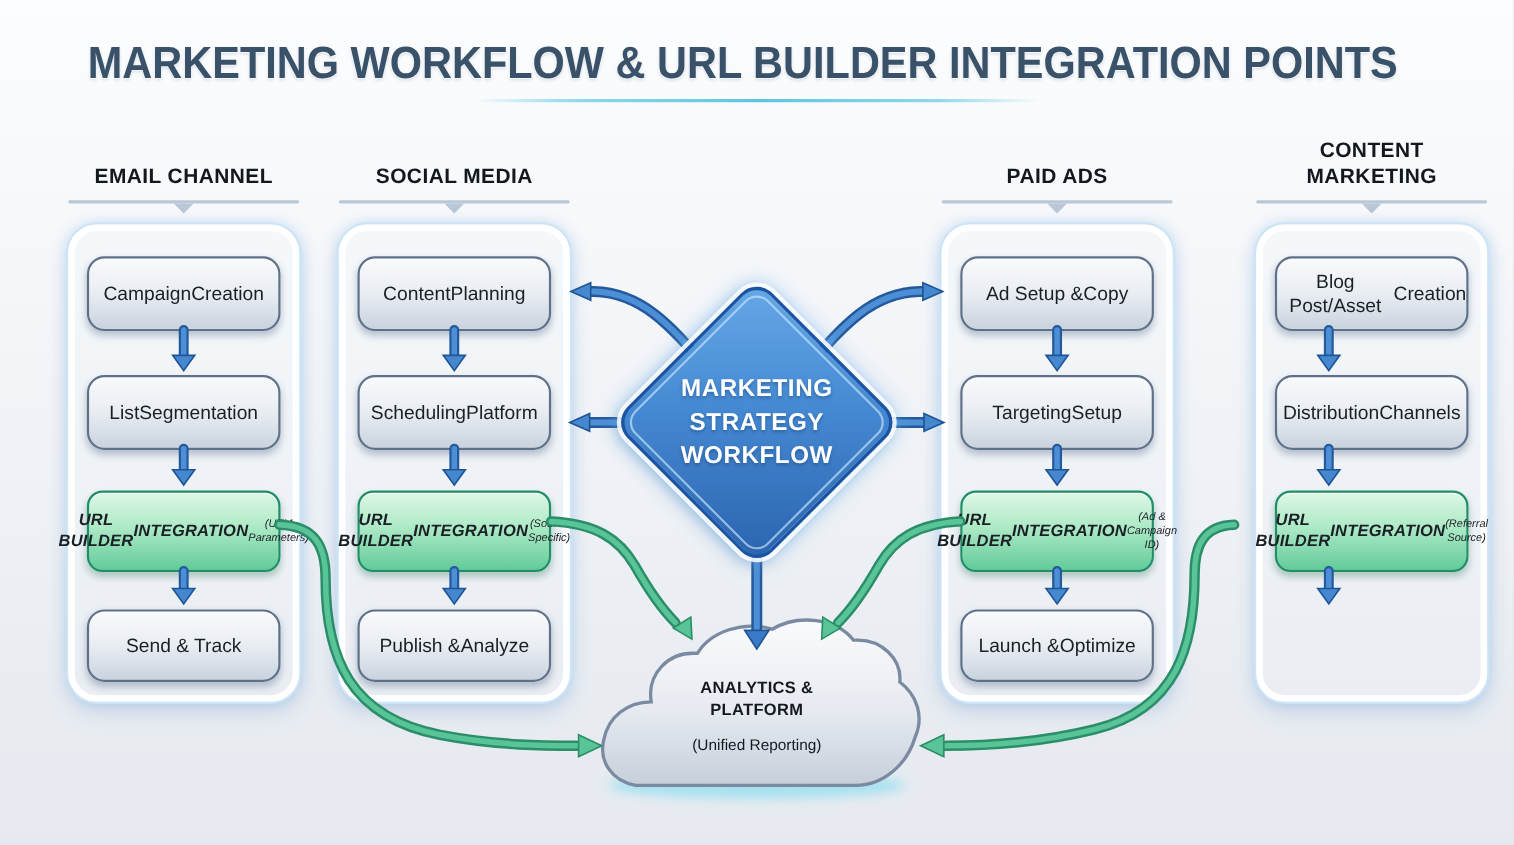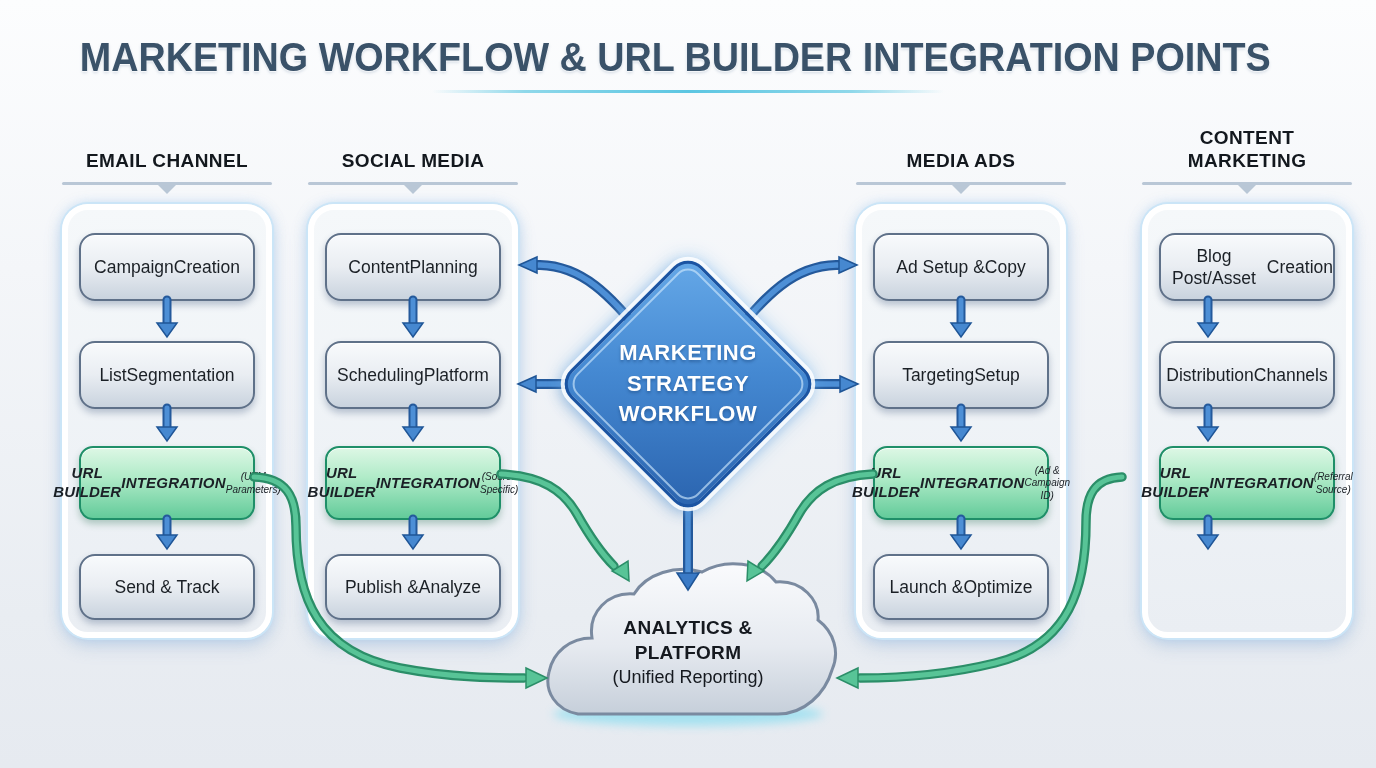--- a/index.html
+++ b/index.html
@@ -76,22 +76,22 @@
   .diamond-label{
     position:absolute;inset:0;transform:rotate(-45deg);
     display:flex;flex-direction:column;align-items:center;justify-content:center;
     color:#ffffff;font-weight:bold;font-size:22px;line-height:1.38;letter-spacing:.5px;
     text-shadow:0 2px 3px rgba(20,60,110,.45);text-align:center;
   }
   
   .cloud-label{
     position:absolute;left:558px;top:616px;width:260px;z-index:5;text-align:center;color:#15191f;
   }
-  .cloud-label .b{font-weight:bold;font-size:19px;line-height:1.3;letter-spacing:.3px;display:block;}
-  .cloud-label .sub{font-size:18px;line-height:1.3;display:block;margin-top:1px;}
+  .cloud-label .b{font-weight:bold;font-size:15px;line-height:1.3;letter-spacing:.3px;display:block;}
+  .cloud-label .sub{font-size:14px;line-height:1.3;display:block;margin-top:13px;}
   
   .overlay{position:absolute;left:0;top:0;z-index:4;pointer-events:none;}
 </style>
 </head>
 <body>
 
 <div class="canvas">
 
   <div class="title-wrap">
     <span class="title-text">MARKETING WORKFLOW &amp; URL BUILDER INTEGRATION POINTS</span>
@@ -251,21 +251,21 @@
         <span class="sub">(Source Specific)</span>
       </div>
       <div class="box step r4">
         <span>Publish &amp;</span>
         <span>Analyze</span>
       </div>
     </div>
   </div>
 
   <div class="column" style="left:856px;">
-    <div class="col-head">MEDIA ADS</div>
+    <div class="col-head">PAID ADS</div>
     <div class="col-rule"></div>
     <div class="col-body">
       <div class="box step r1">
         <span>Ad Setup &amp;</span>
         <span>Copy</span>
       </div>
       <div class="box step r2">
         <span>Targeting</span>
         <span>Setup</span>
       </div>

